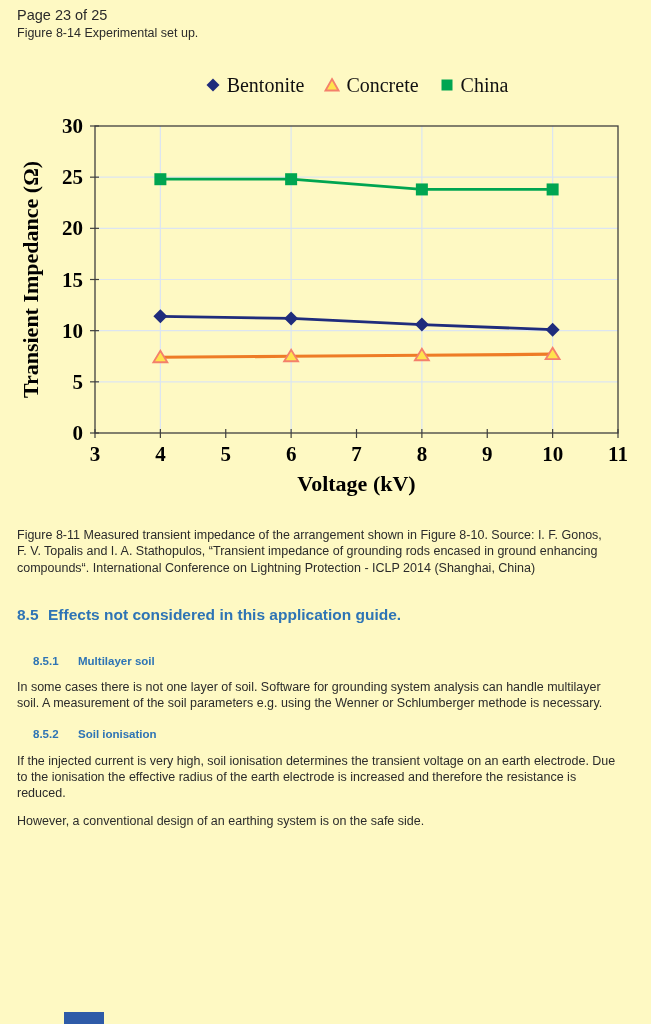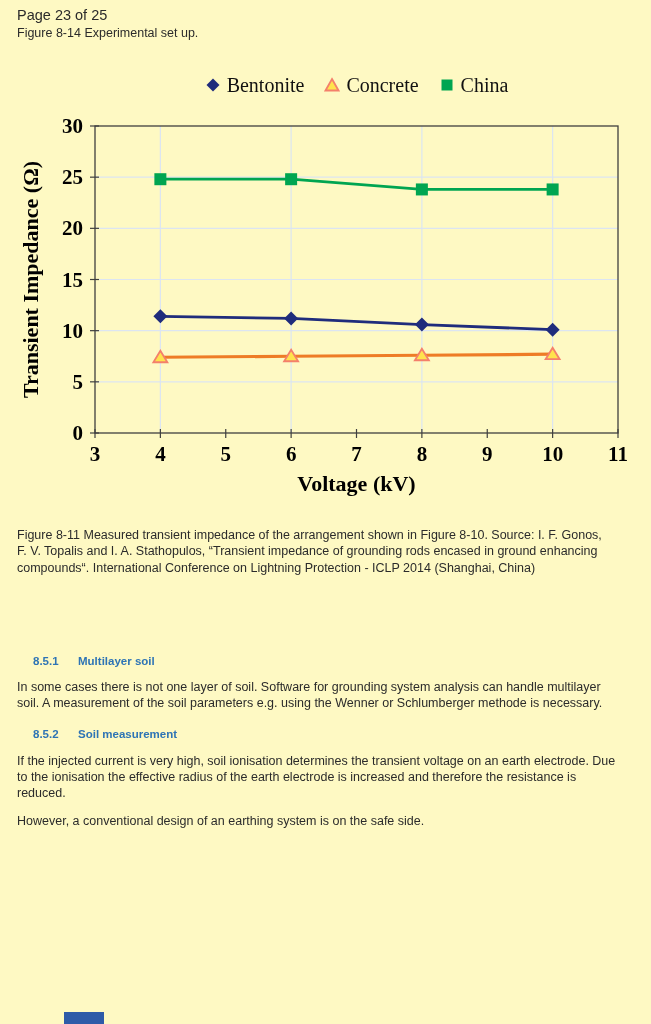--- a/index.html
+++ b/index.html
@@ -122,22 +122,23 @@
       <path d="M 552.625 237.70333333333332 L 559.625 249.20333333333332 L 545.625 249.20333333333332 Z" fill="#FFE34D" stroke="#F4806B" stroke-width="1.8"></path>
       <polyline points="160.375,69.21333333333334 291.125,69.21333333333334 421.875,79.44666666666666 552.625,79.44666666666666" fill="none" stroke="#00A551" stroke-width="2.8"></polyline>
       <rect x="154.375" y="63.21333333333334" width="12" height="12" fill="#00A551"></rect>
       <rect x="285.125" y="63.21333333333334" width="12" height="12" fill="#00A551"></rect>
       <rect x="415.875" y="73.44666666666666" width="12" height="12" fill="#00A551"></rect>
       <rect x="546.625" y="73.44666666666666" width="12" height="12" fill="#00A551"></rect>
     </svg>
 
   <p class="caption">Figure 8-11  Measured transient impedance of the arrangement shown in Figure 8-10. Source: I. F. Gonos,<br>F. V. Topalis and I. A. Stathopulos, “Transient impedance of grounding rods encased in ground enhancing<br>compounds“. International Conference on Lightning Protection - ICLP 2014 (Shanghai, China)</p>
 
+  <h2 class="h2" style="color: rgb(46, 116, 181);"><span class="num">8.5</span><span>Effects not considered in this application guide.</span></h2>
 
   <h3 class="h3" id="h3-1" style="color: rgb(46, 116, 181);"><span class="num">8.5.1</span><span>Multilayer soil</span></h3>
   <p class="para" id="p1">In some cases there is not one layer of soil. Software for grounding system analysis can handle multilayer<br>soil. A measurement of the soil parameters e.g. using the Wenner or Schlumberger methode is necessary.</p>
 
-  <h3 class="h3" id="h3-2" style="color: rgb(46, 116, 181);"><span class="num">8.5.2</span><span>Soil measurement</span></h3>
+  <h3 class="h3" id="h3-2" style="color: rgb(46, 116, 181);"><span class="num">8.5.2</span><span>Soil ionisation</span></h3>
   <p class="para" id="p2">If the injected current is very high, soil ionisation determines the transient voltage on an earth electrode. Due<br>to the ionisation the effective radius of the earth electrode is increased and therefore the resistance is<br>reduced.</p>
   <p class="para" id="p3">However, a conventional design of an earthing system is on the safe side.</p>
 
   <div class="blue-bar" style="background: rgb(46, 91, 168);"></div>
 </div>
 
 </body></html>

